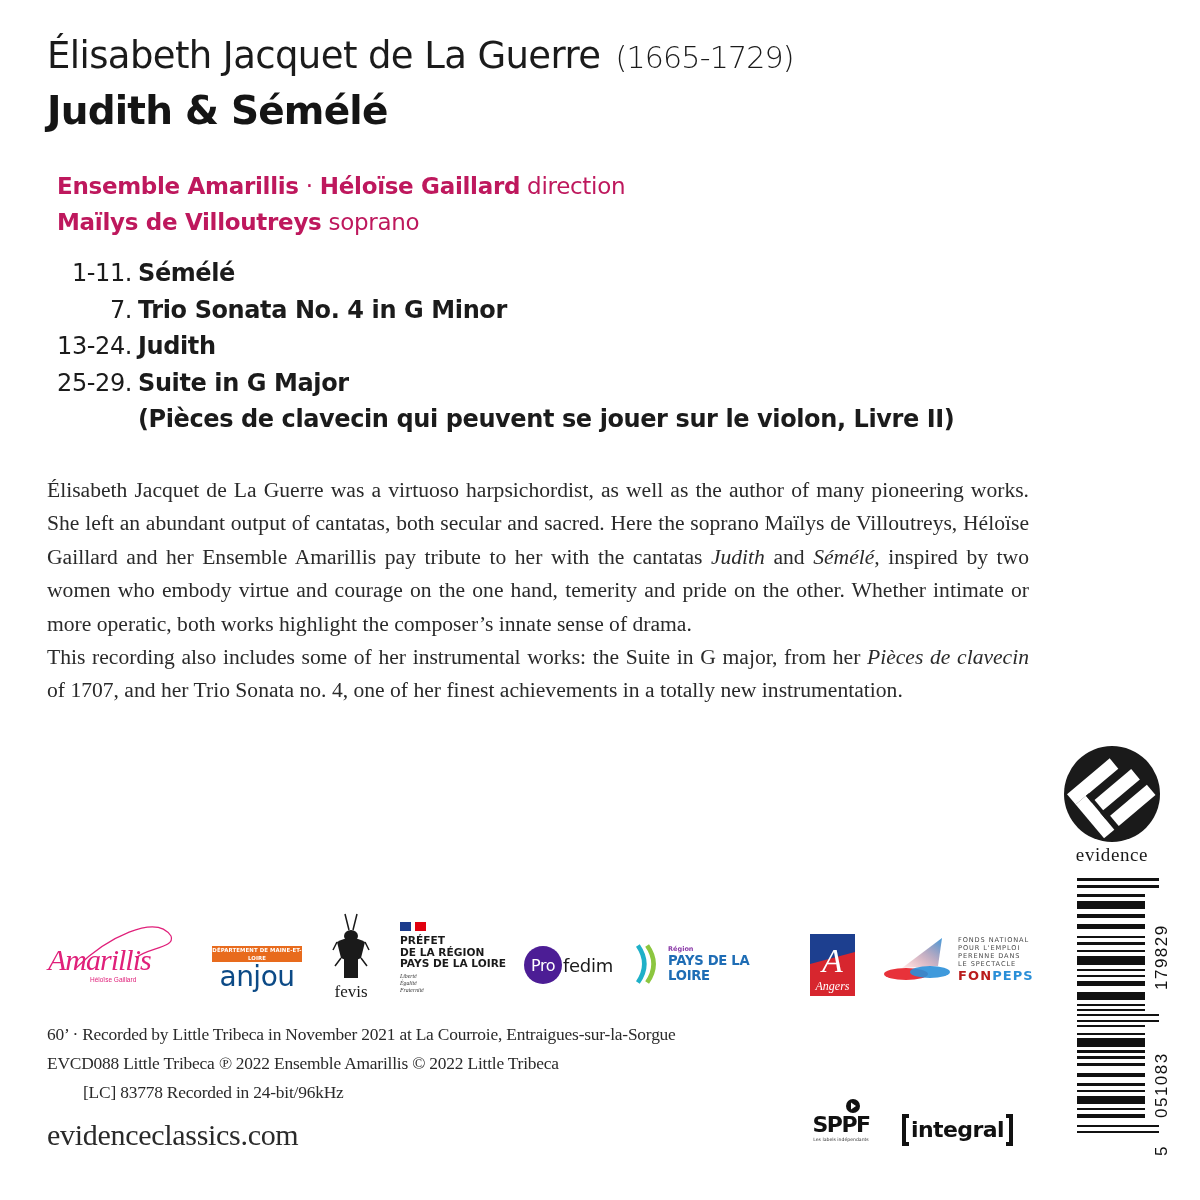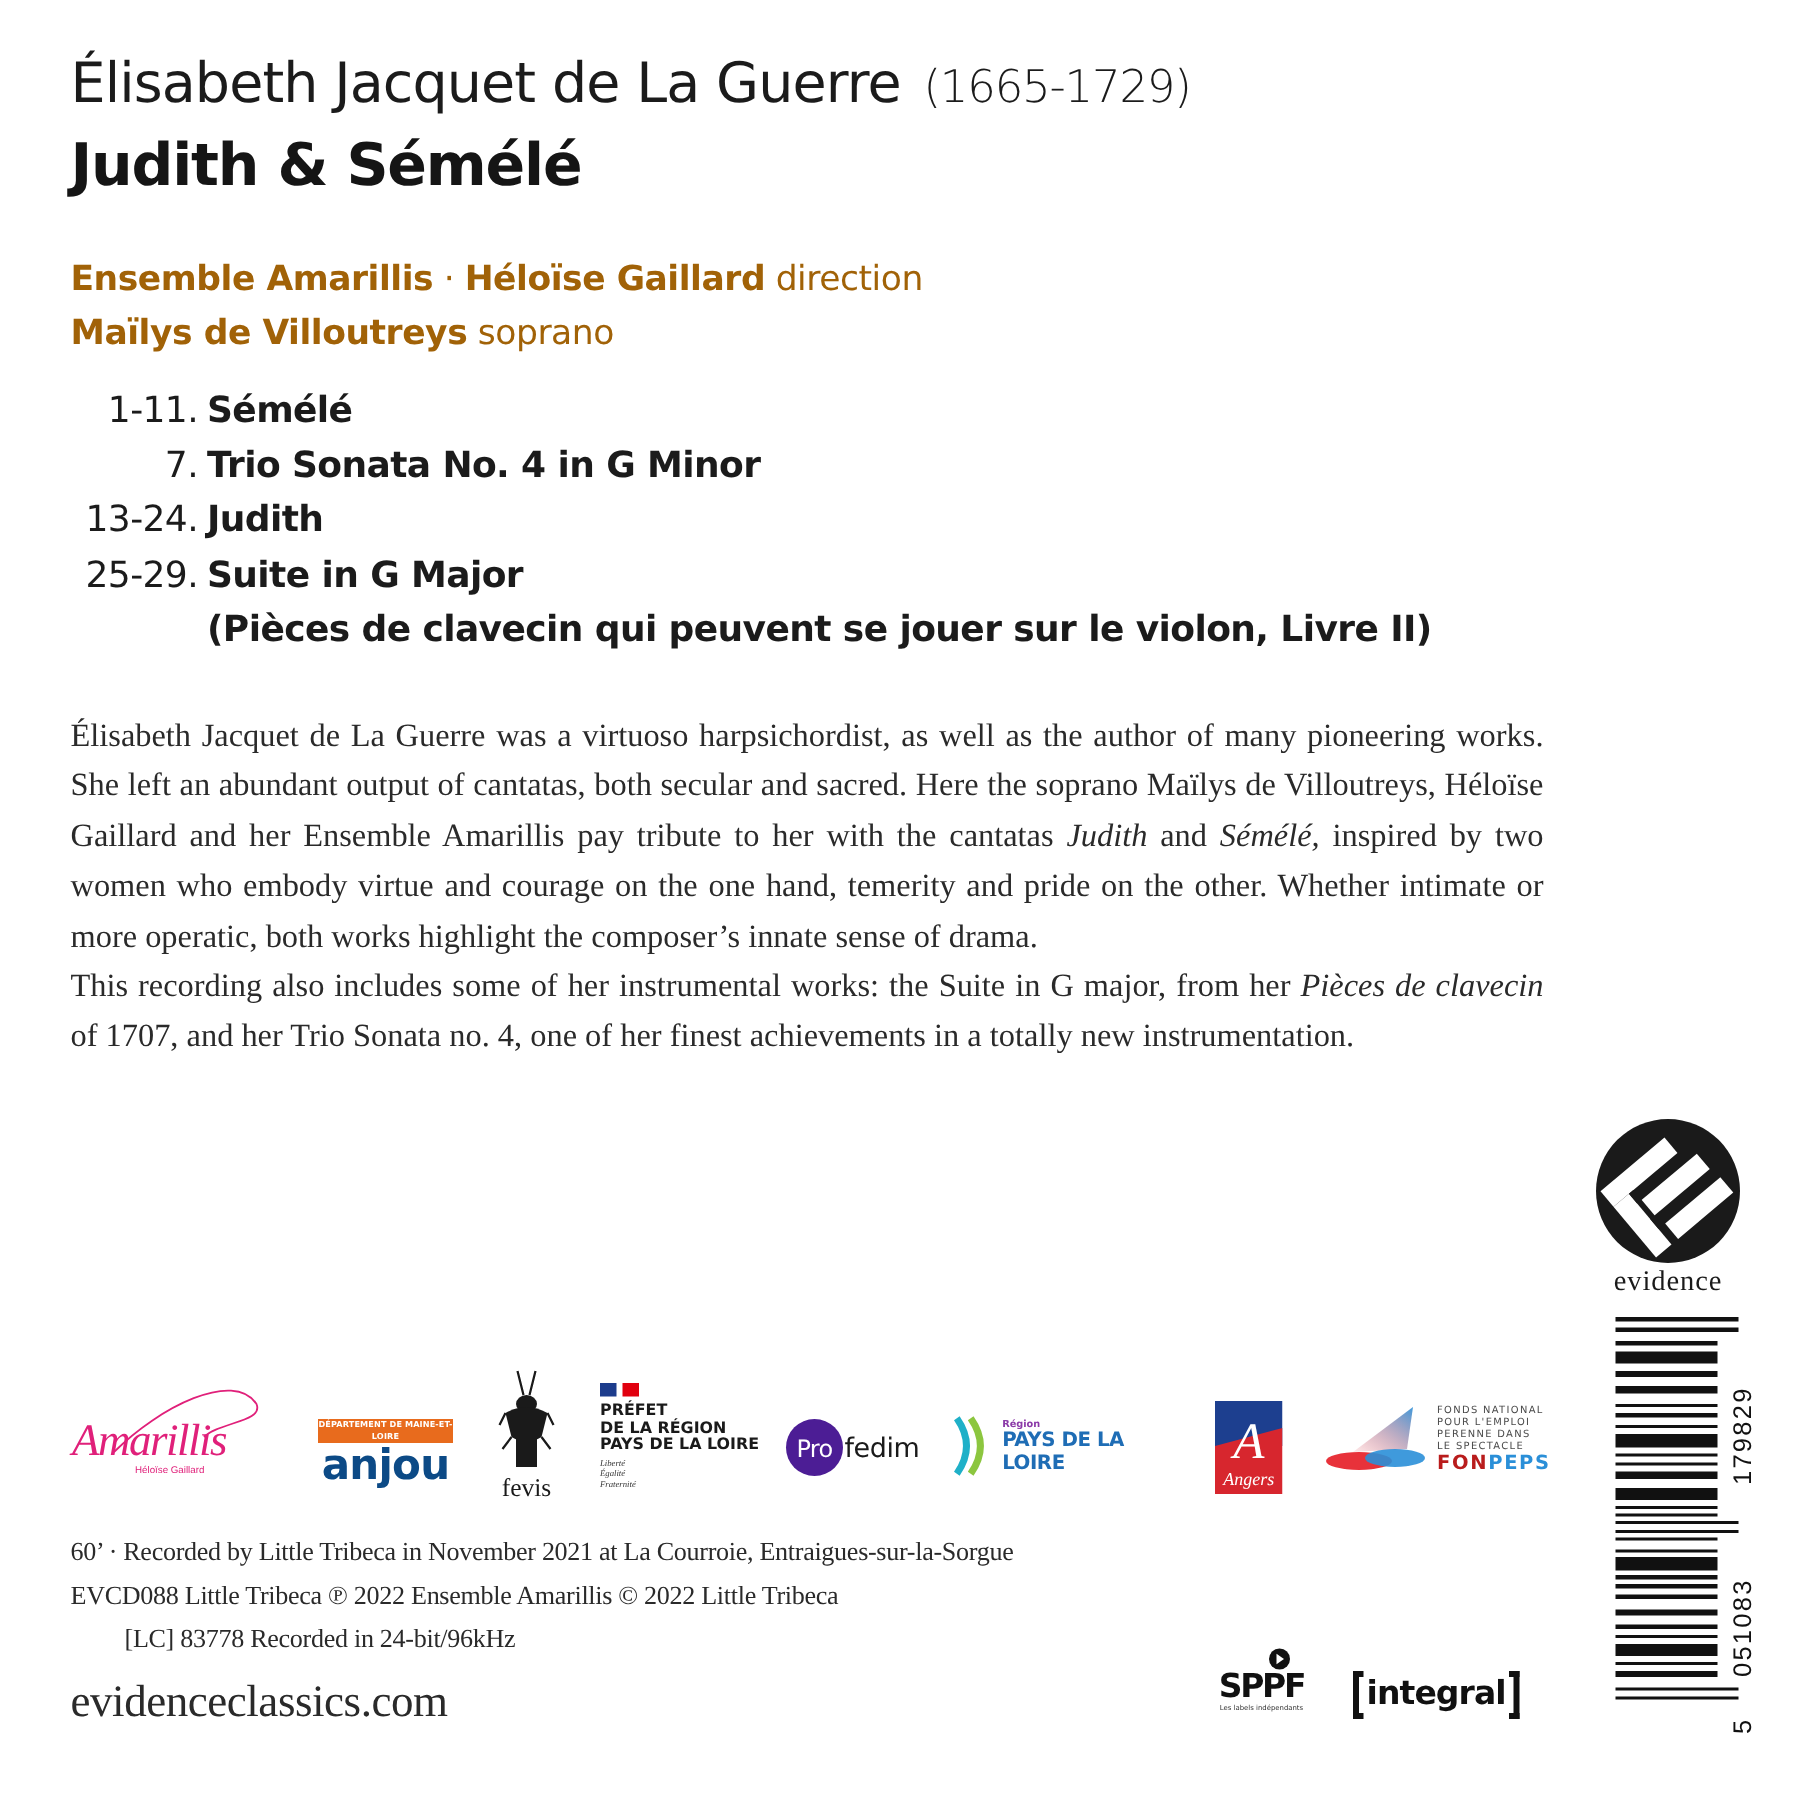--- a/index.html
+++ b/index.html
@@ -7,21 +7,21 @@
   body { position: relative; color: #1a1a1a; font-family: "DejaVu Sans", sans-serif; }
 
   .sans { font-family: "DejaVu Sans", "Liberation Sans", sans-serif; }
   .serif { font-family: "Liberation Serif", "DejaVu Serif", serif; }
 
   
   #composer-line { position: absolute; left: 47px; top: 34px; font-size: 37px; font-weight: 400; letter-spacing: -0.6px; white-space: nowrap; color: #1b1b1b; }
   #composer-line .dates { font-size: 30px; font-weight: 300; letter-spacing: -0.8px; margin-left: 4px; }
   #album-title { position: absolute; left: 47px; top: 88px; font-size: 39px; font-weight: 700; letter-spacing: -0.8px; white-space: nowrap; color: #151515; }
 
-  .credit { position: absolute; left: 47px; font-size: 23px; white-space: nowrap; letter-spacing: -0.3px; color: #a16207; text-align: center; }
+  .credit { position: absolute; left: 57px; font-size: 23px; white-space: nowrap; letter-spacing: -0.3px; color: #be185d; text-align: center; }
   .credit b { font-weight: 700; }
   .credit .role { font-weight: 400; }
   #credit-1 { top: 173px; }
   #credit-2 { top: 209px; }
 
   
   #tracklist { position: absolute; left: 40px; top: 255px; width: 940px; }
   .track { display: flex; font-size: 24px; line-height: 36.5px; letter-spacing: -0.4px; white-space: nowrap; }
   .track .num { width: 98px; text-align: right; font-weight: 400; padding-right: 6px; color: #1b1b1b; }
   .track .ttl { font-weight: 700; color: #1b1b1b; }
@@ -38,21 +38,21 @@
   #evidence-logo .word { font-family: "Liberation Serif", serif; font-size: 19px; letter-spacing: 0.6px; margin-top: 2px; color: #1a1a1a; }
 
   
   #barcode { position: absolute; left: 1063px; top: 868px; width: 110px; height: 290px; }
 
   
   .logo { position: absolute; }
   #logo-amarillis { left: 46px; top: 918px; width: 130px; height: 72px; }
   #logo-anjou { left: 212px; top: 946px; width: 90px; height: 40px; }
   #logo-anjou .tag { display: block; background: #e86b1d; color: #fff; font-size: 5.4px; font-weight: 700; text-align: center; line-height: 8px; letter-spacing: 0.1px; }
-  #logo-anjou .name { display: block; color: #0c4a86; font-size: 28px; font-weight: 700; line-height: 30px; text-align: center; letter-spacing: -0.5px; }
+  #logo-anjou .name { display: block; color: #0c4a86; font-size: 28px; font-weight: 400; line-height: 30px; text-align: center; letter-spacing: -0.5px; }
   #logo-fevis { left: 320px; top: 912px; width: 62px; height: 92px; display: flex; flex-direction: column; align-items: center; }
   #logo-fevis .word { font-family: "Liberation Serif", serif; font-size: 17px; line-height: 16px; color: #1a1a1a; }
   #logo-prefet { left: 400px; top: 922px; width: 120px; height: 84px; }
   #logo-prefet .flag { display: flex; gap: 4px; margin-bottom: 4px; }
   #logo-prefet .flag span { display: block; width: 11px; height: 9px; }
   #logo-prefet .line { font-size: 10.6px; font-weight: 700; line-height: 11.5px; color: #1a1a1a; letter-spacing: 0; }
   #logo-prefet .motto { font-family: "Liberation Serif", serif; font-style: italic; font-size: 5.8px; line-height: 7px; color: #333; margin-top: 3px; }
   #logo-profedim { left: 524px; top: 946px; width: 100px; height: 38px; display: flex; align-items: center; }
   #logo-profedim .pro { display: inline-flex; align-items: center; justify-content: center; width: 38px; height: 38px; border-radius: 50%; background: #4c1d95; color: #fff; font-size: 16px; font-weight: 400; letter-spacing: -0.5px; }
   #logo-profedim .fedim { font-size: 18px; color: #1a1a1a; margin-left: 1px; letter-spacing: -0.3px; }

